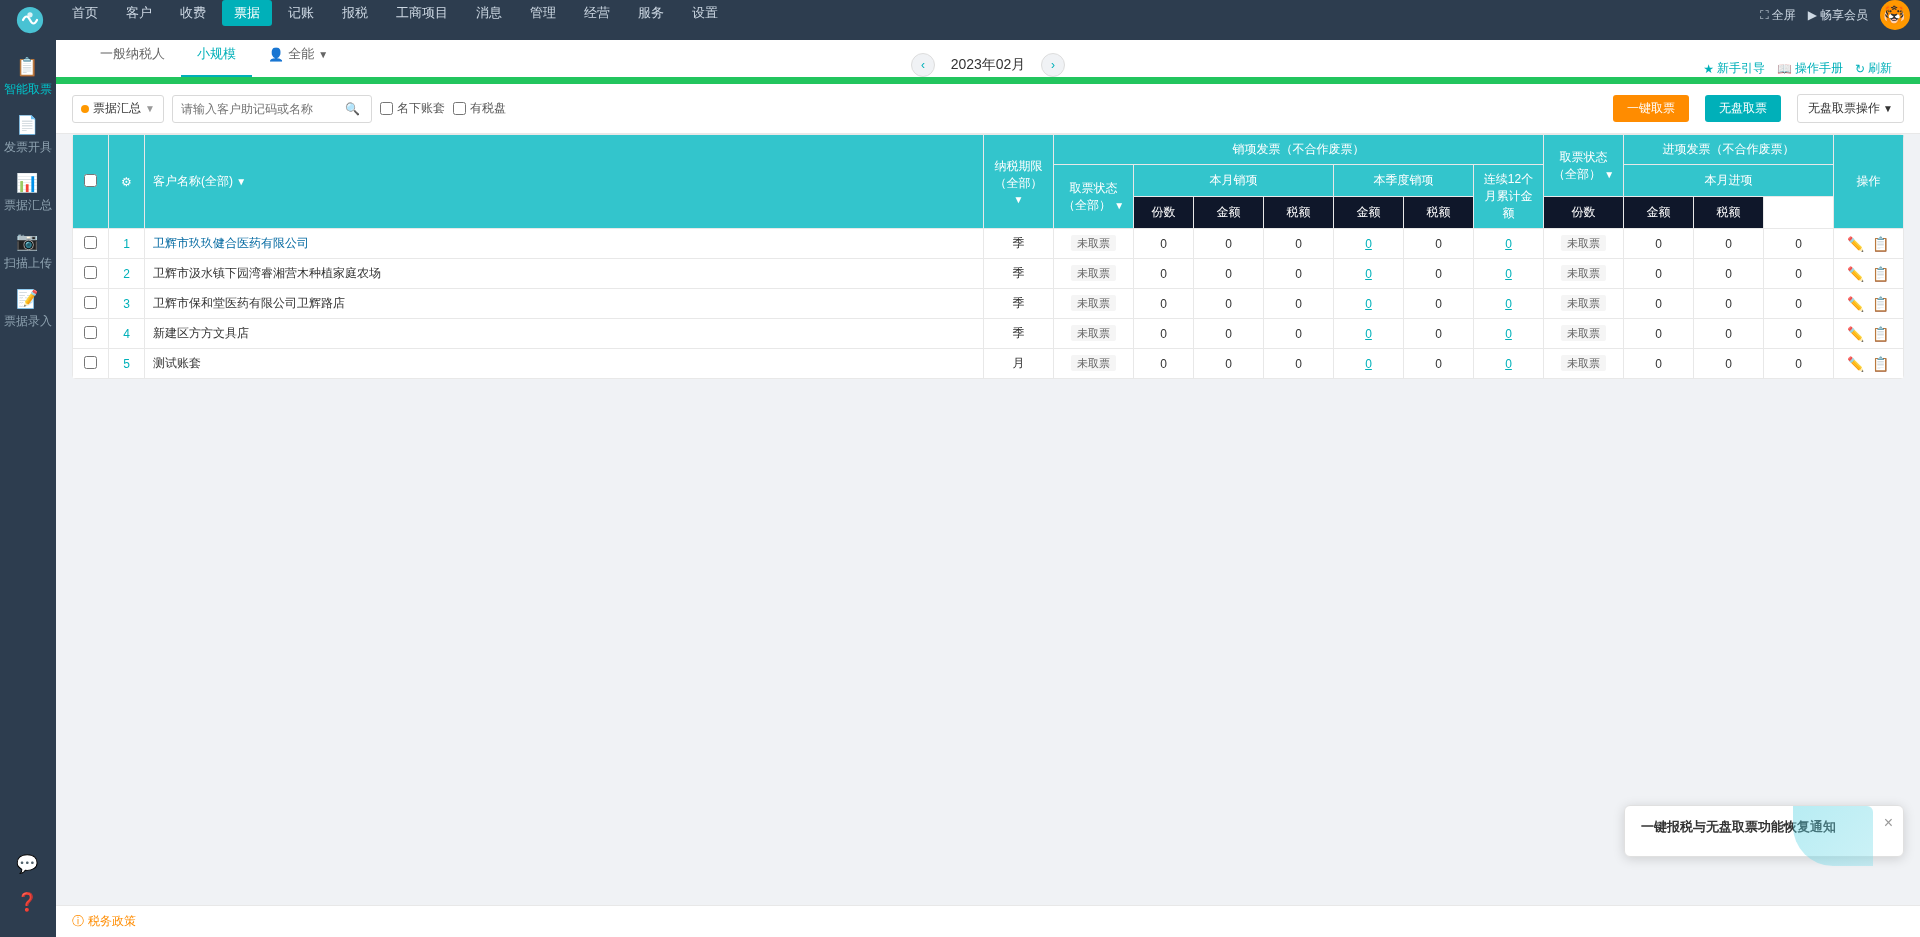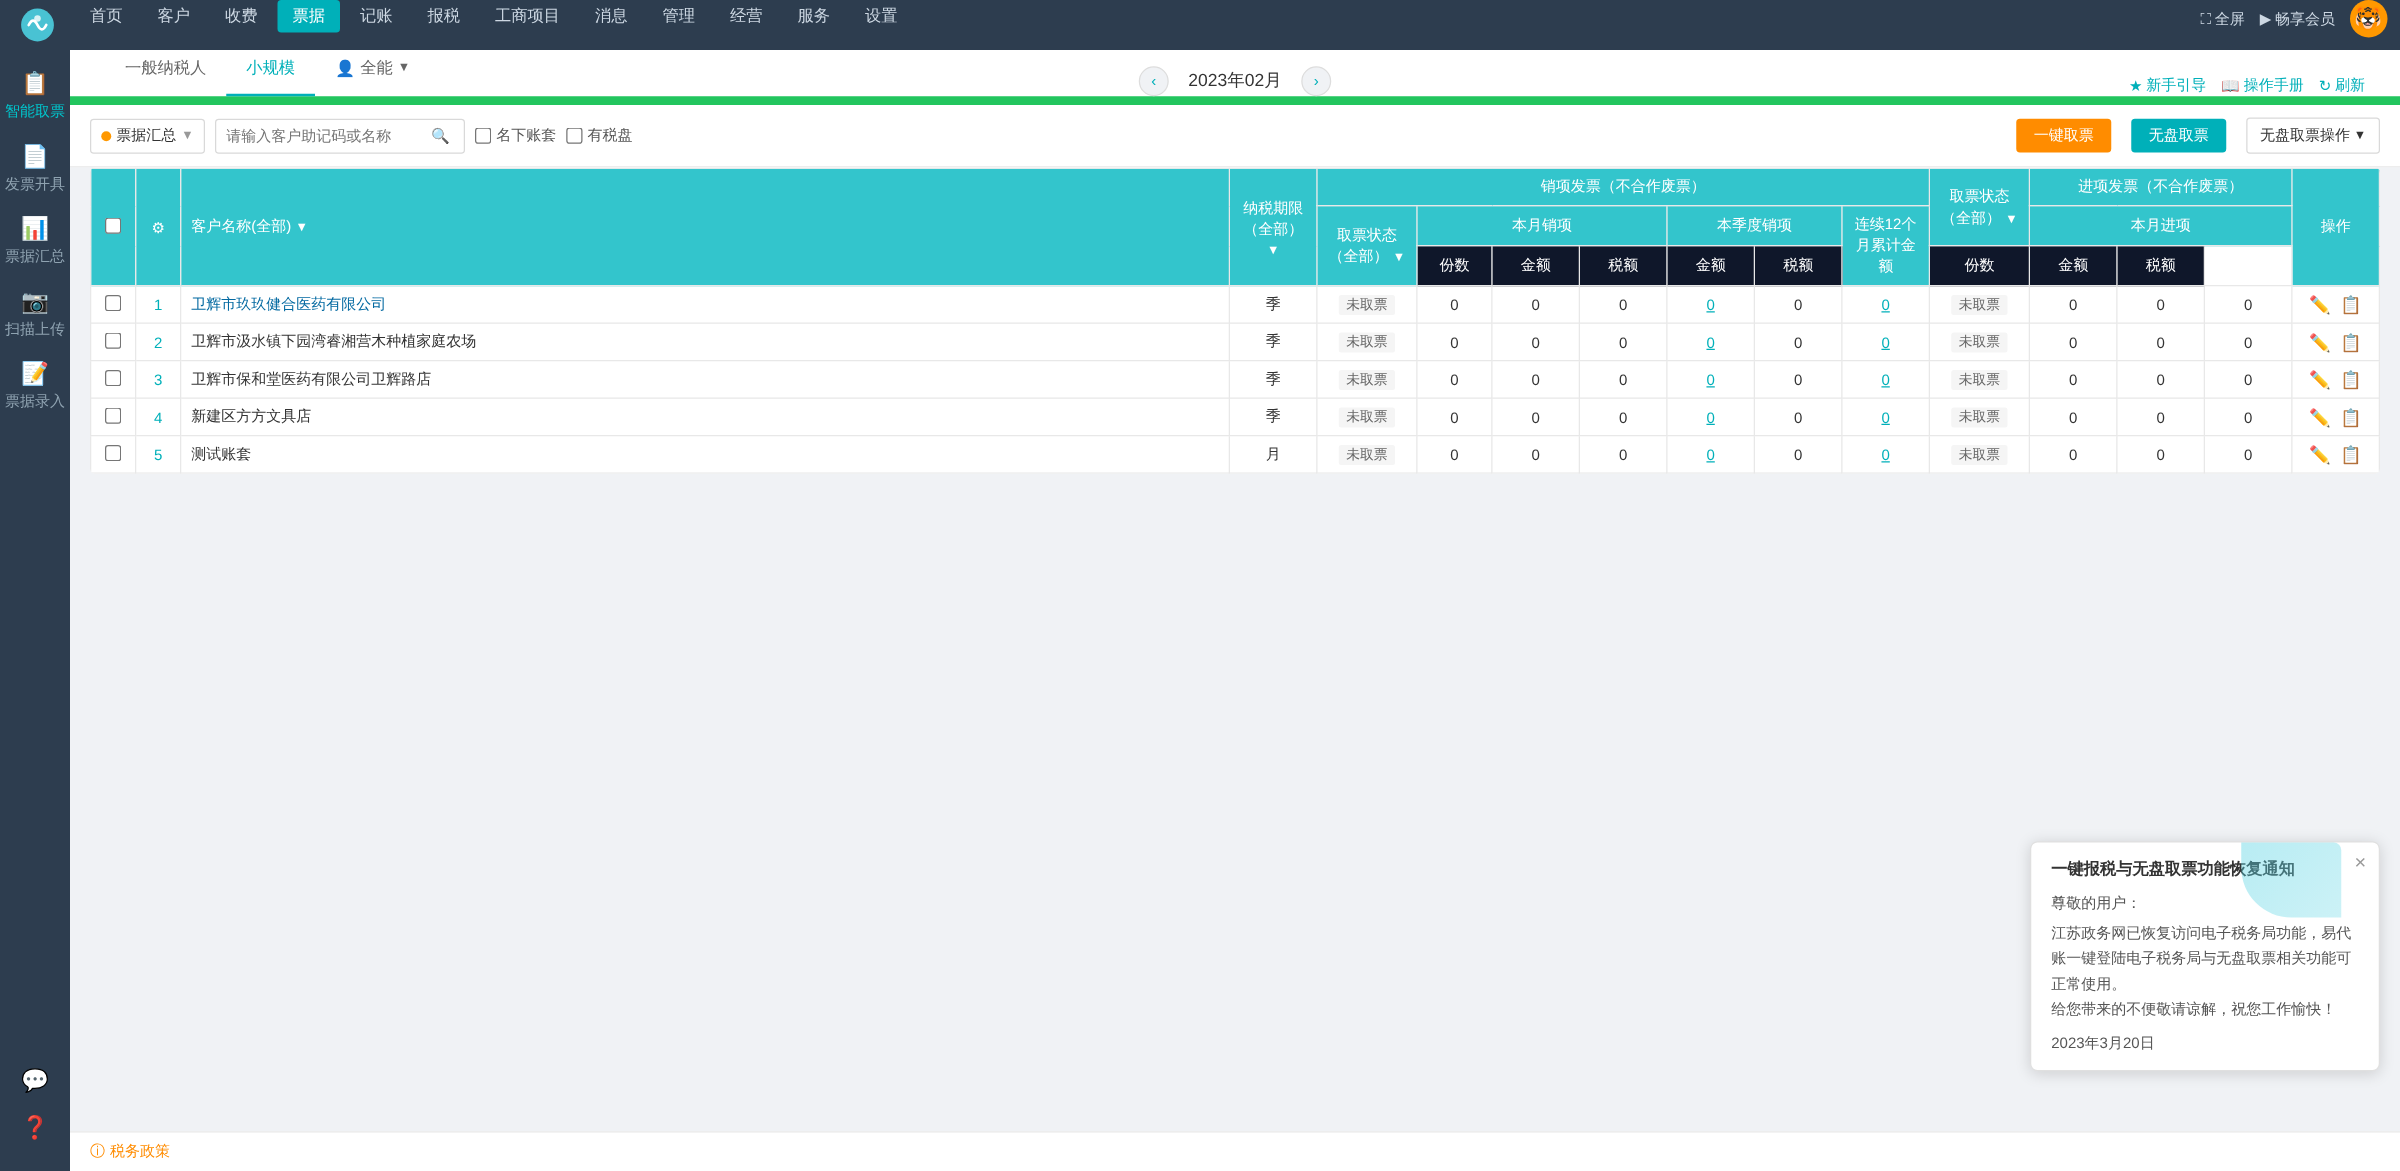--- a/index.html
+++ b/index.html
@@ -440,26 +440,20 @@
     </tr>
         </tbody>
     </table>
   </div>
 </div>
 
 <div class="notification-popup">
   <div class="notif-decoration"></div>
   <div class="notif-close">×</div>
   <div class="notif-title">一键报税与无盘取票功能恢复通知</div>
-  <div class="notif-body">
-    <div>尊敬的用户：</div>
-    <div style="margin-top: 4px; white-space: pre-line;">江苏政务网已恢复访问电子税务局功能，易代账一键登陆电子税务局与无盘取票相关功能可正常使用。
-给您带来的不便敬请谅解，祝您工作愉快！</div>
-    <div style="margin-top:6px;">2023年3月20日</div>
-  </div>
 </div>
 
 <div class="bottom-bar">
   <div class="tax-policy-link">
     <span>ⓘ</span>
     <span>税务政策</span>
   </div>
 </div>
 
 </body></html>

